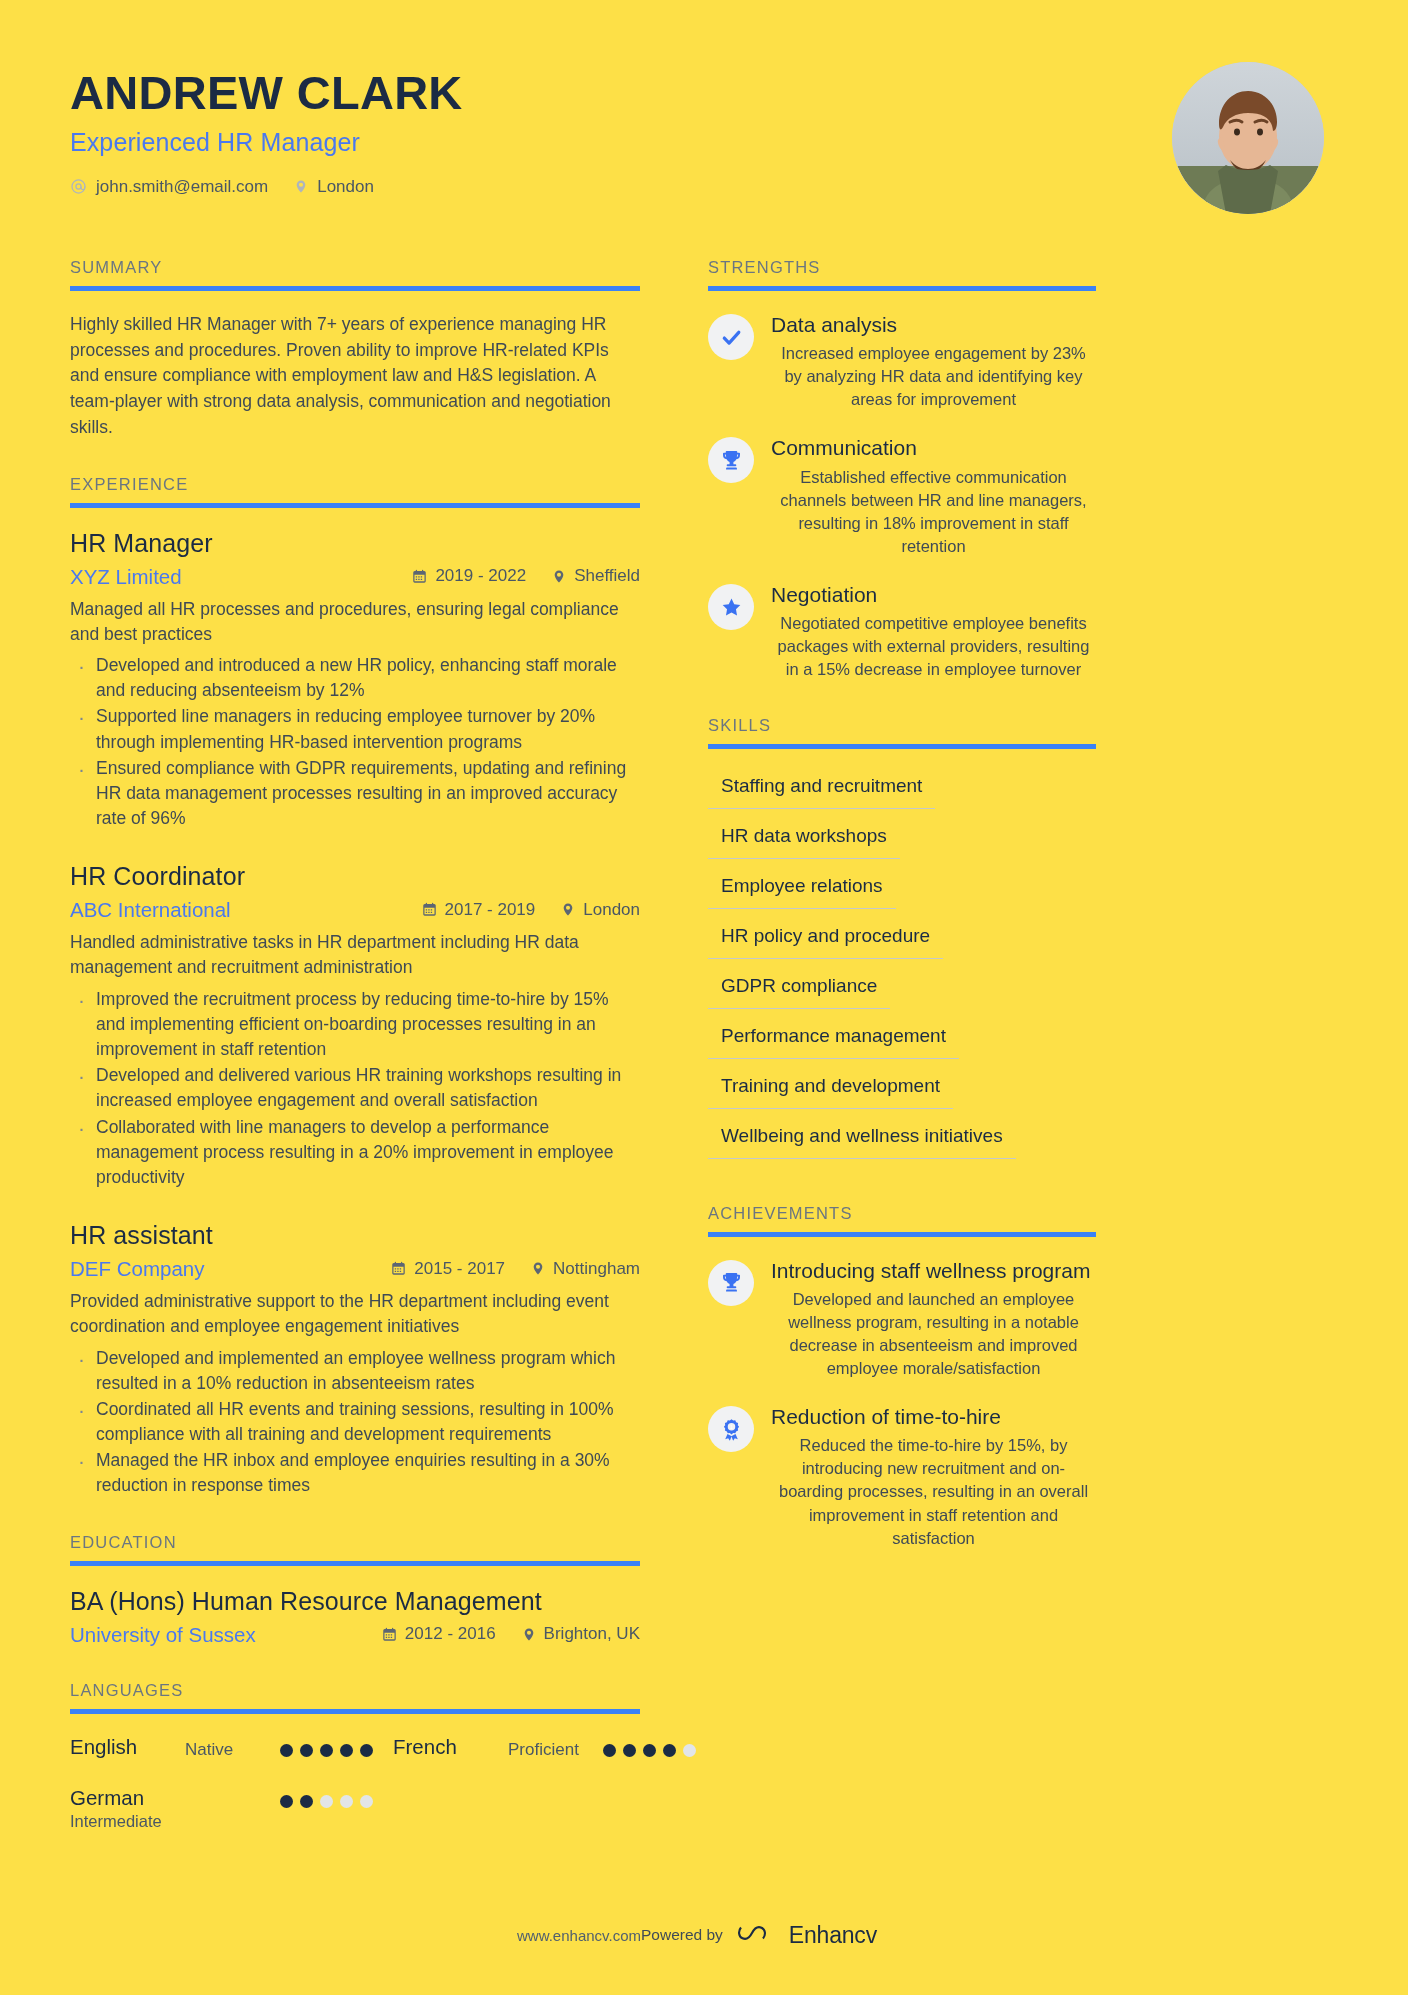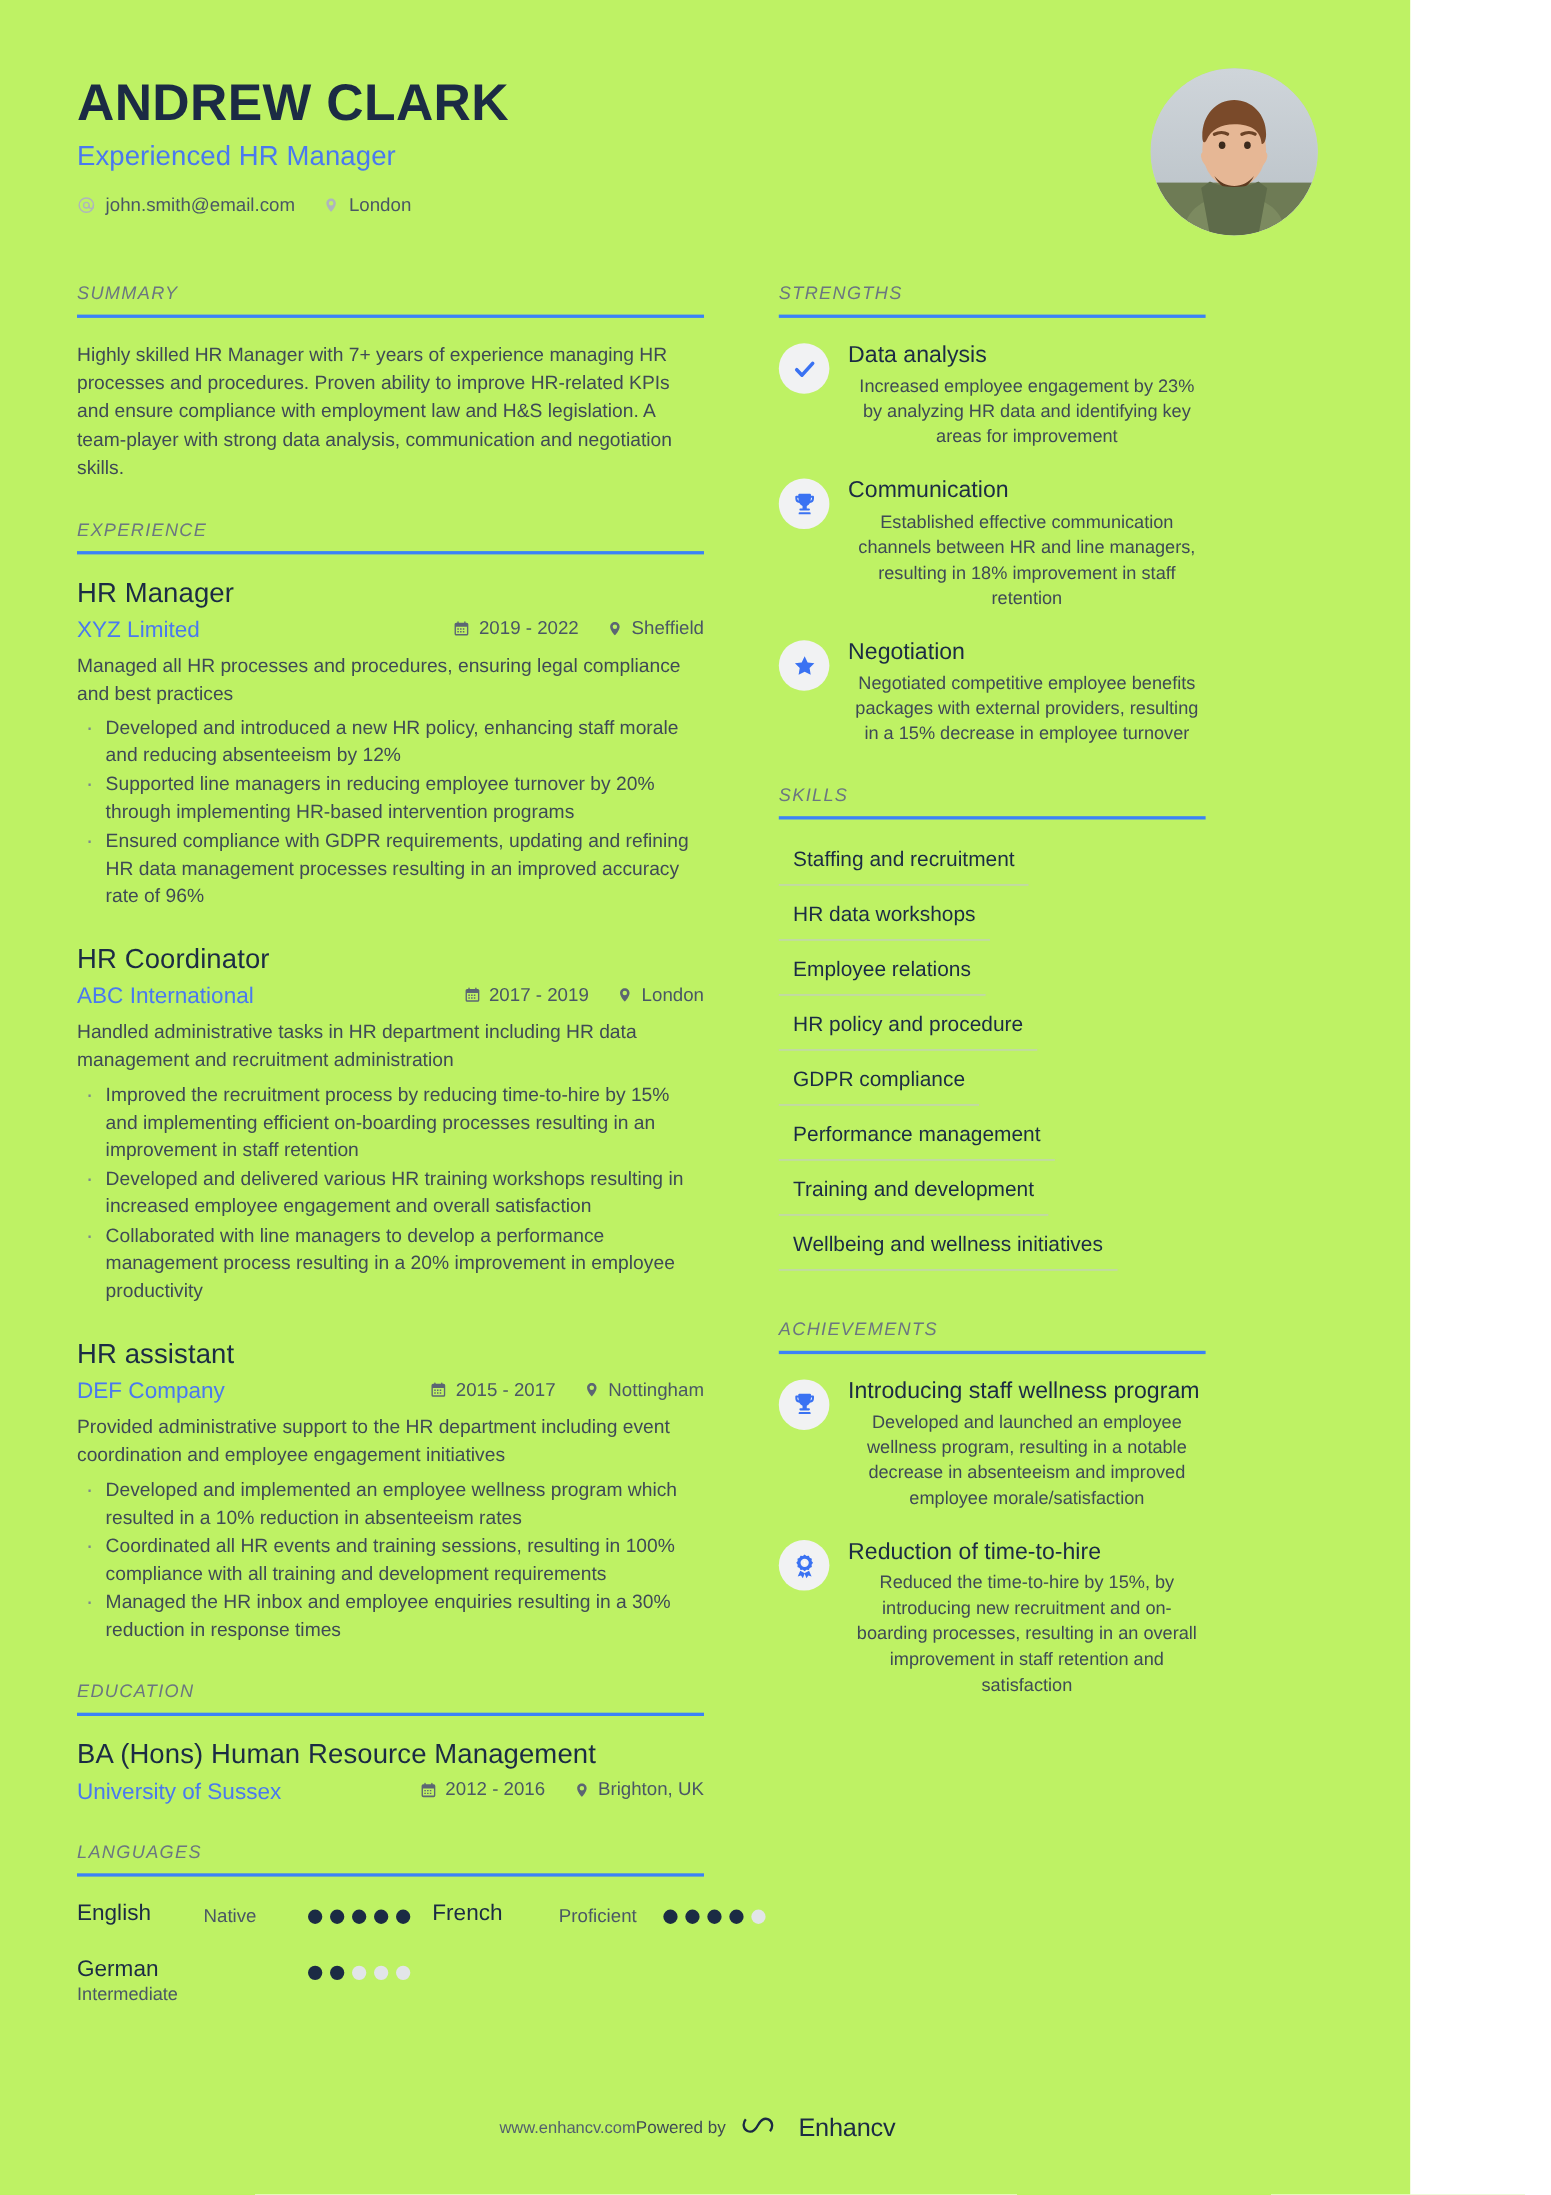--- a/index.html
+++ b/index.html
@@ -5,23 +5,23 @@
   * { box-sizing: border-box; margin: 0; padding: 0; }
   html, body {
     width: 1410px;
     background: #ffffff;
     font-family: "Liberation Sans", sans-serif;
     color: #2e3a46;
     -webkit-font-smoothing: antialiased;
   }
   .page {
     position: relative;
-    width: 1282px;
+    width: 1408px;
     min-height: 1995px;
-    background: #bef264;
+    background: #fde047;
     padding: 62px 70px 0 70px;
   }
 
   
   .header { display: flex; align-items: flex-start; justify-content: space-between; }
   .header-left { padding-top: 6px; }
   .name {
     font-size: 47px;
     font-weight: 700;
     letter-spacing: 0.3px;
@@ -62,23 +62,22 @@
   .col-gap   { width: 68px; flex: 0 0 68px; }
   .col-right { width: 388px; flex: 0 0 388px; }
 
   
   .sec-head {
     font-size: 16.5px;
     letter-spacing: 1.2px;
     color: #6b7681;
     text-transform: uppercase;
     padding-bottom: 9px;
-    border-bottom: 3px solid #3b82f6;
+    border-bottom: 5px solid #3b82f6;
     margin-bottom: 21px;
-    font-style: italic;
   }
   .sec { margin-bottom: 34px; }
 
   
   .summary-text { font-size: 17.5px; line-height: 1.47; color: #3f4a56; }
 
   
   .job { margin-bottom: 31px; }
   .job:last-child { margin-bottom: 8px; }
   .job-role {

